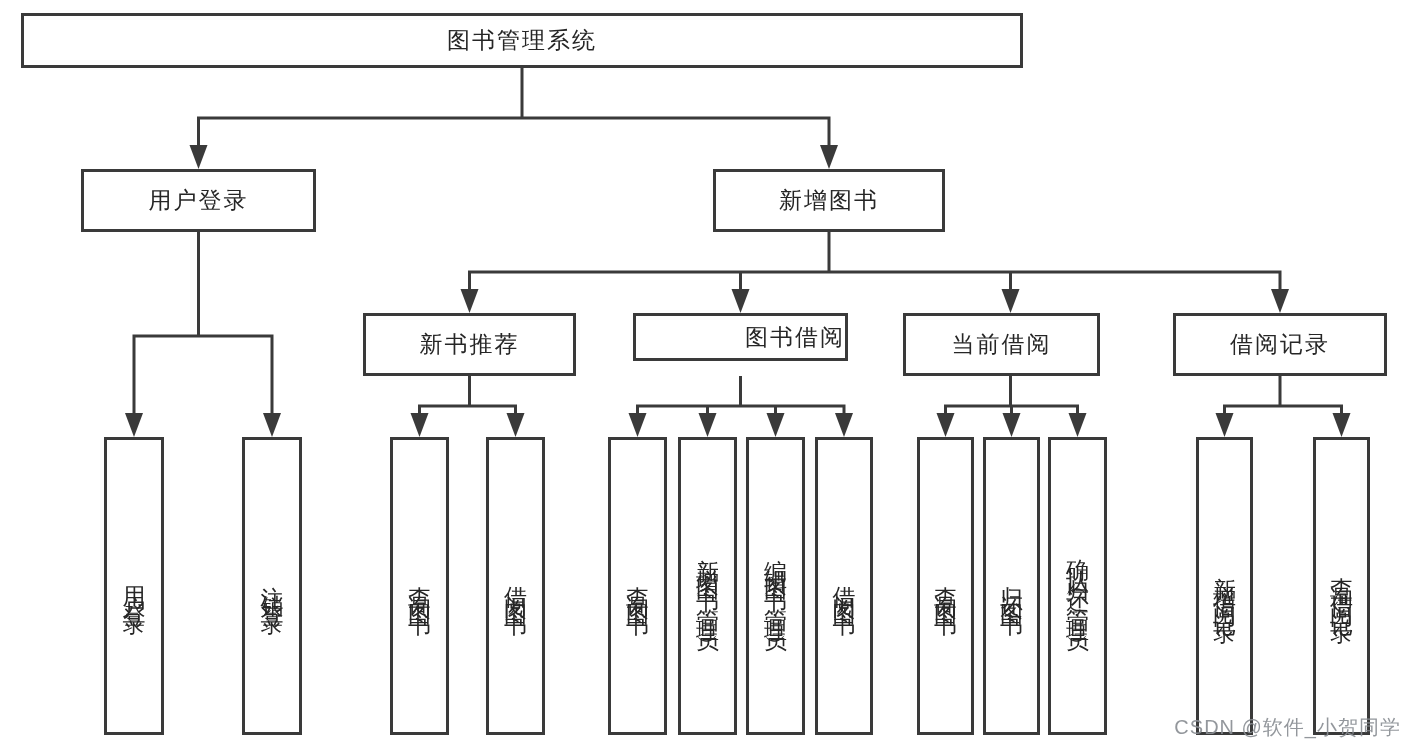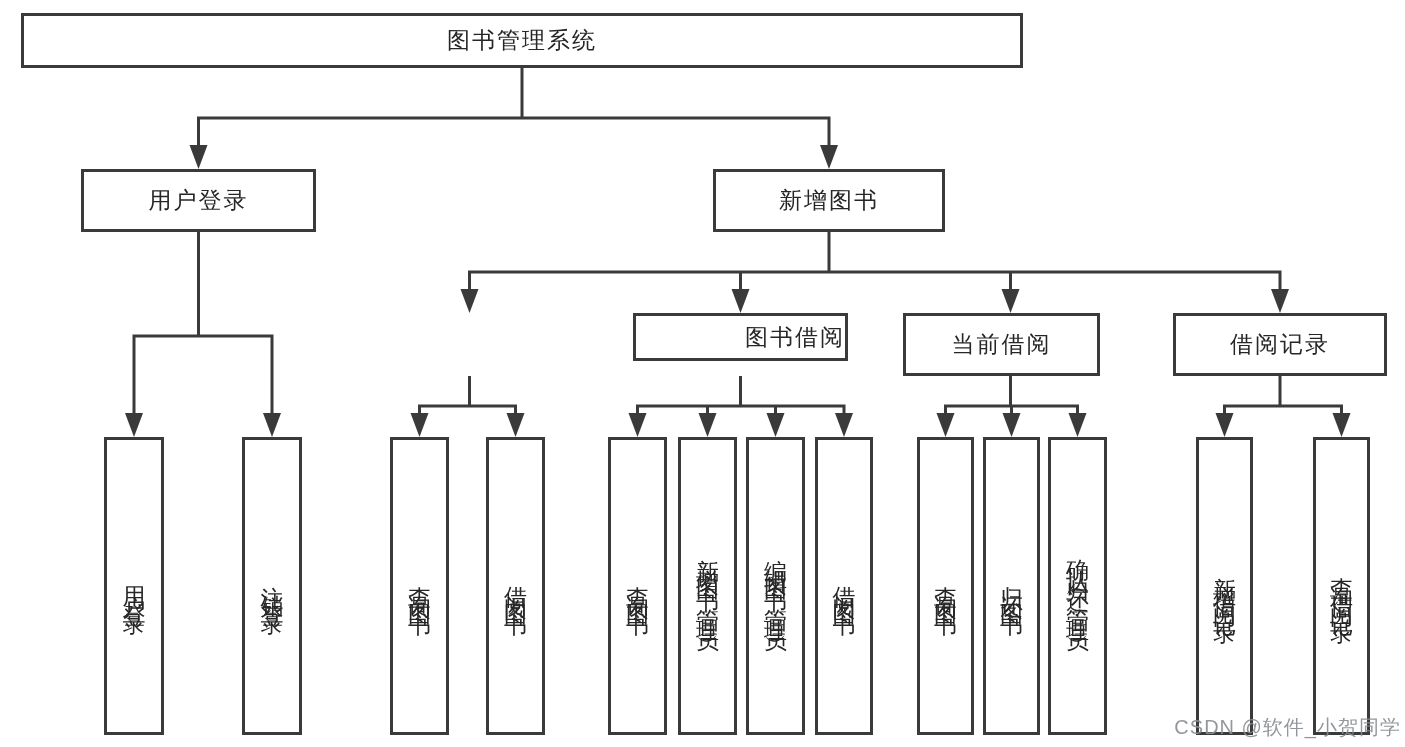--- a/index.html
+++ b/index.html
@@ -76,20 +76,23 @@
     <span>图书管理系统</span>
   </div>
 
   <div class="node" style="left:81px; top:169px; width:235px; height:63px;">
     <span>用户登录</span>
   </div>
   <div class="node" style="left:713px; top:169px; width:232px; height:63px;">
     <span>新增图书</span>
   </div>
 
+  <div class="node" style="left:363px; top:313px; width:213px; height:63px;">
+    <span>新书推荐</span>
+  </div>
   <div class="node" style="left:633px; top:313px; width:215px; height:48px;justify-content:flex-end;">
     <span>图书借阅</span>
   </div>
   <div class="node" style="left:903px; top:313px; width:197px; height:63px;">
     <span>当前借阅</span>
   </div>
   <div class="node" style="left:1173px; top:313px; width:214px; height:63px;">
     <span>借阅记录</span>
   </div>
 

